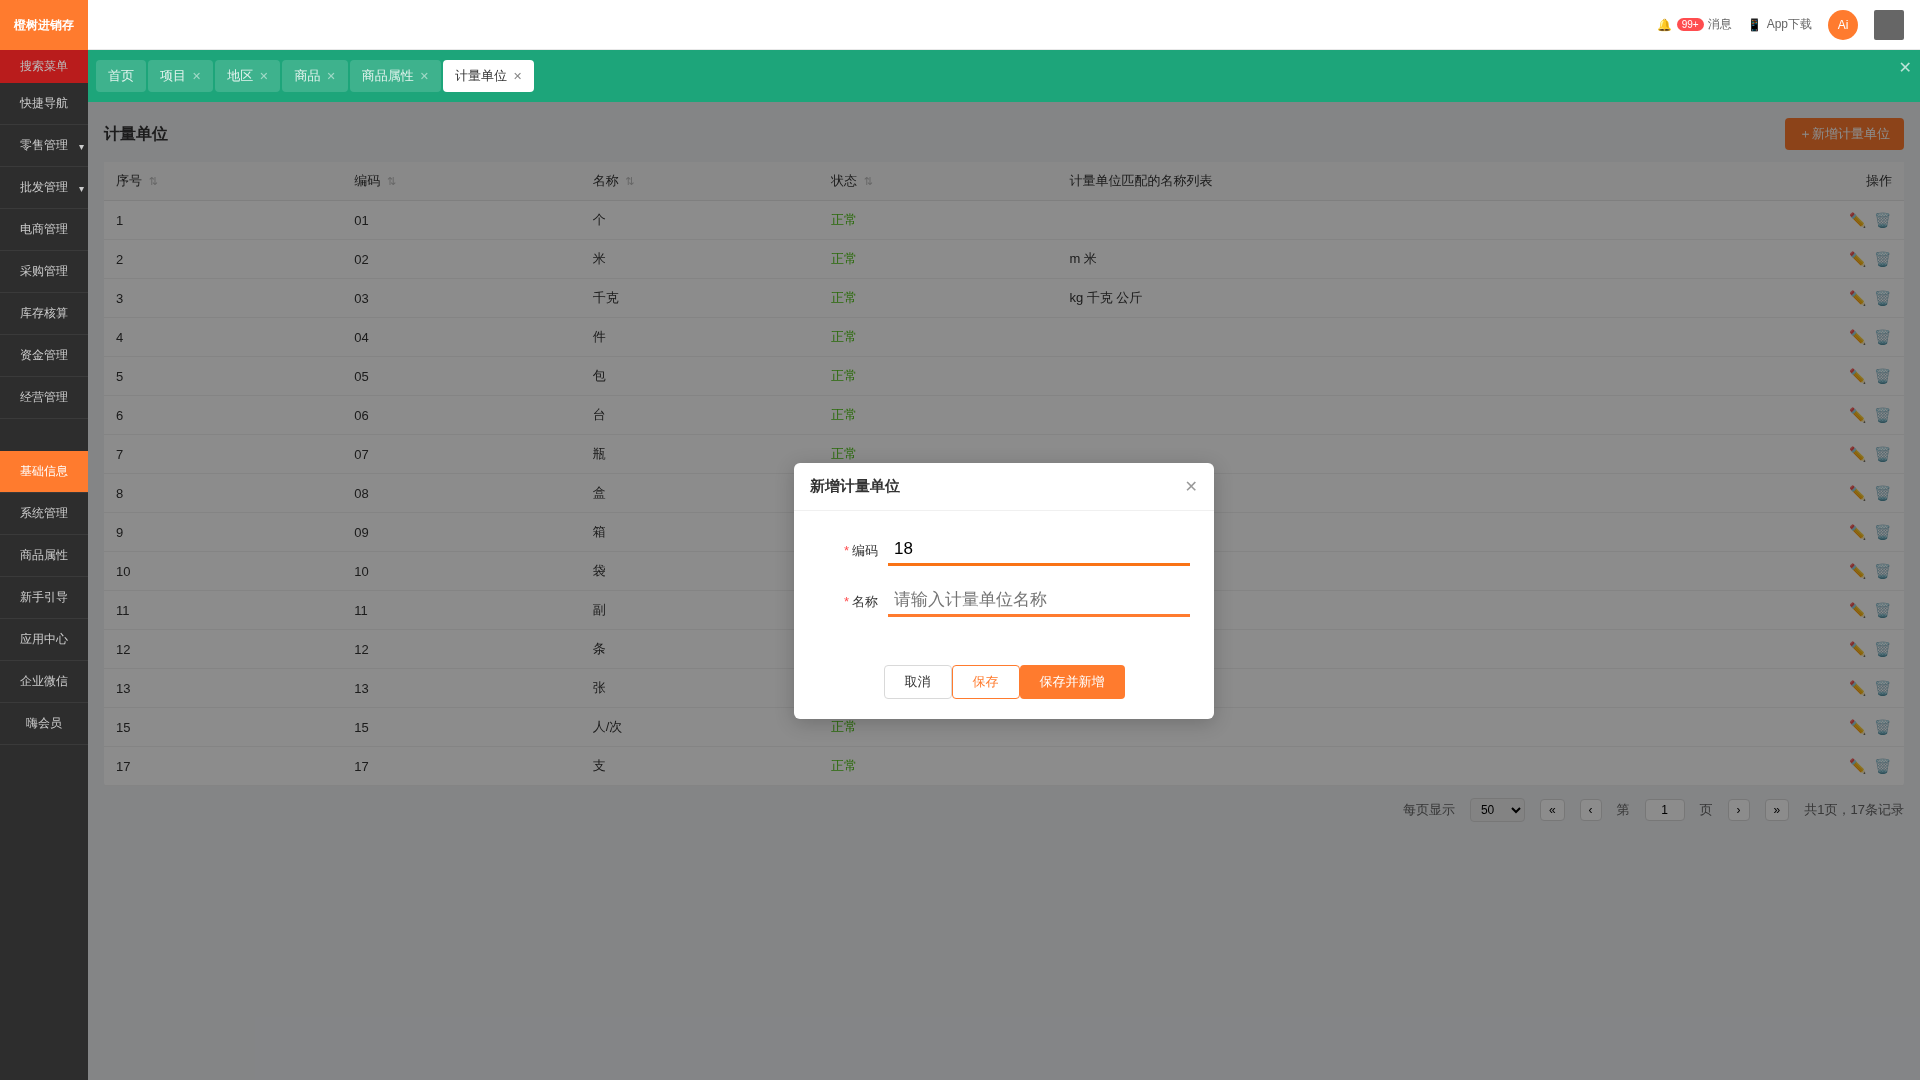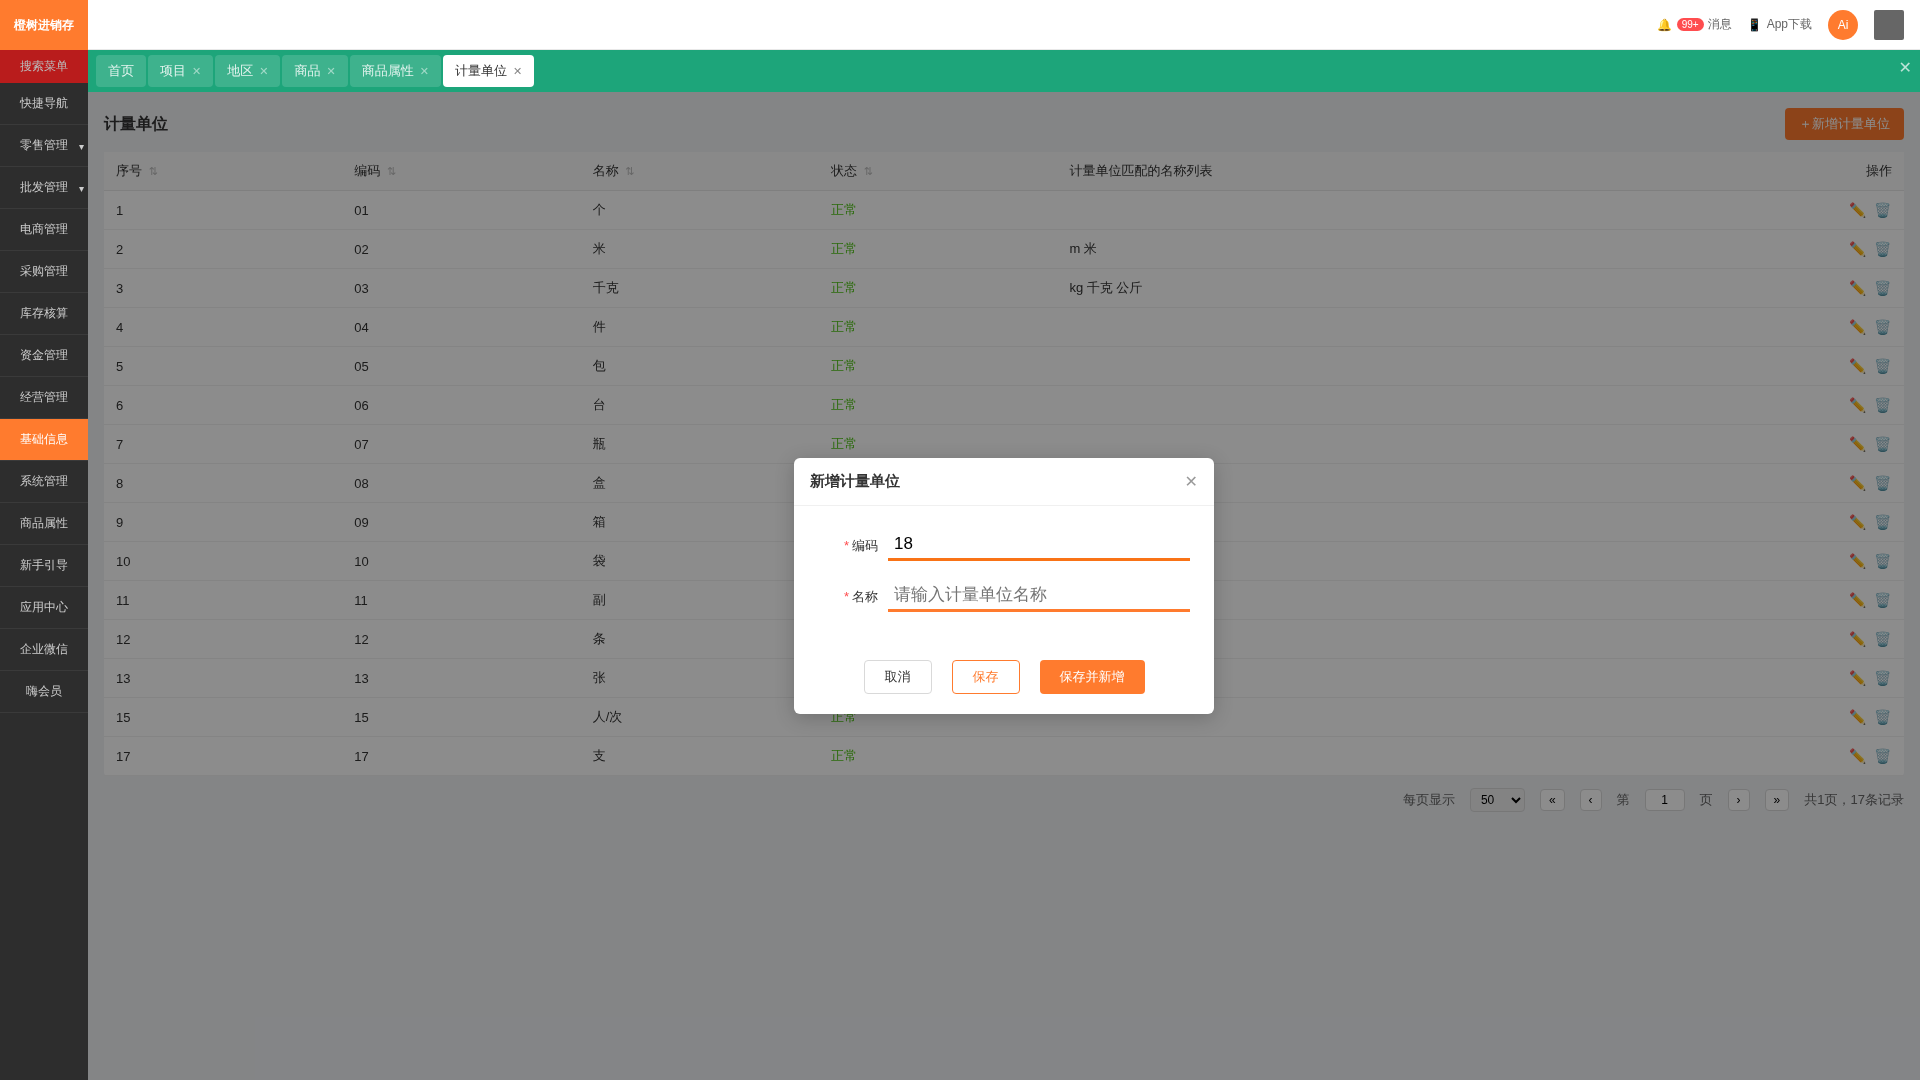--- a/index.html
+++ b/index.html
@@ -34,21 +34,21 @@
     }
     .sidebar-nav-item {
       color: #ccc;
       font-size: 12px;
       padding: 12px 6px;
       text-align: center;
       cursor: pointer;
       border-bottom: 1px solid #3a3a3a;
       position: relative;
     }
-    .sidebar-nav-item.active { background: #ff7b2e; color: #fff; }
+    .sidebar-nav-item.active { background: #ff7b2e; color: #fff; margin-top: 32px; }
     .sidebar-nav-item .arrow {
       font-size: 10px;
       position: absolute;
       right: 4px;
       top: 50%;
       transform: translateY(-50%);
     }
 
     
     .main-area {
@@ -78,21 +78,21 @@
       color: #fff;
       border-radius: 10px;
       font-size: 10px;
       padding: 1px 5px;
     }
     .avatar { width: 30px; height: 30px; background: #ff7b2e; border-radius: 50%; display: flex; align-items: center; justify-content: center; color: #fff; font-size: 12px; }
     .avatar-square { width: 30px; height: 30px; background: #666; border-radius: 2px; }
 
     
     .tab-bar {
-      height: 42px;
+      height: 52px;
       background: #1da57a;
       display: flex;
       align-items: center;
       padding: 0 8px;
       gap: 2px;
       flex-shrink: 0;
     }
     .tab-item {
       height: 32px;
       padding: 0 12px;
@@ -265,21 +265,21 @@
       font-size: 17px;
       outline: none;
     }
     .form-input.focused {
       border-bottom-color: #ff7b2e;
     }
     .modal-footer {
       padding: 12px 24px 20px;
       display: flex;
       justify-content: center;
-      gap: 20px;
+      gap: 0;
     }
     .btn-cancel {
       border: 1px solid #d9d9d9;
       background: #fff;
       color: #333;
       padding: 7px 20px;
       border-radius: 4px;
       cursor: pointer;
       font-size: 13px;
     }

